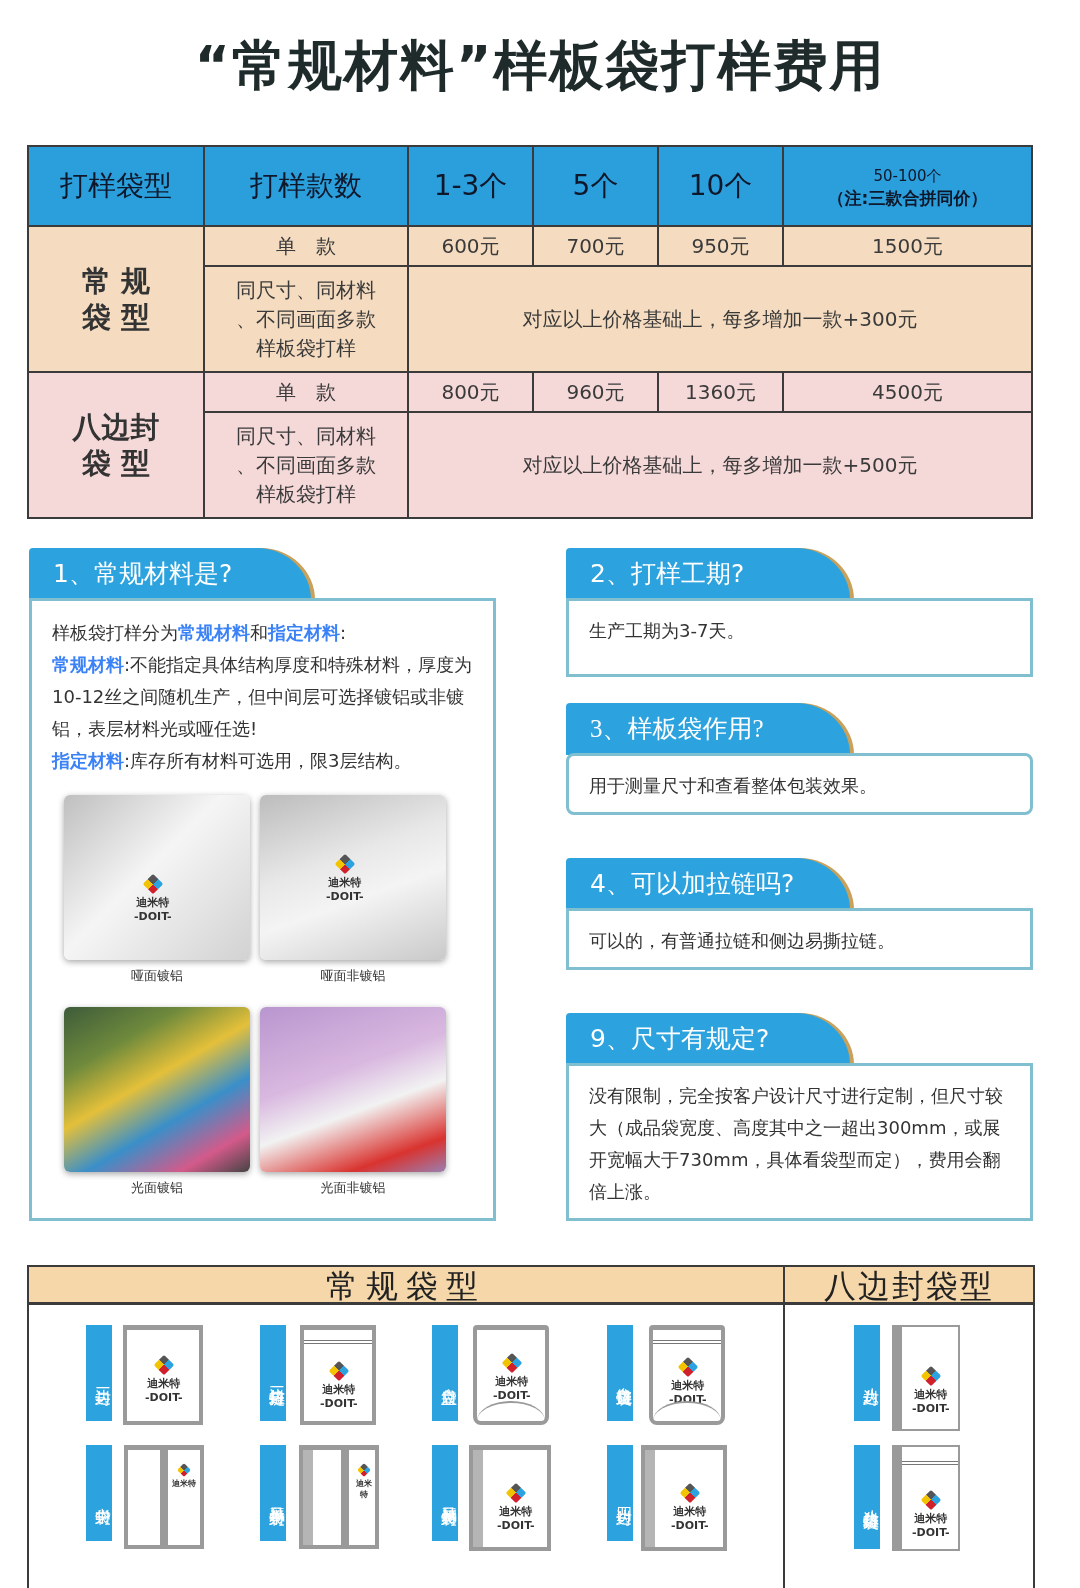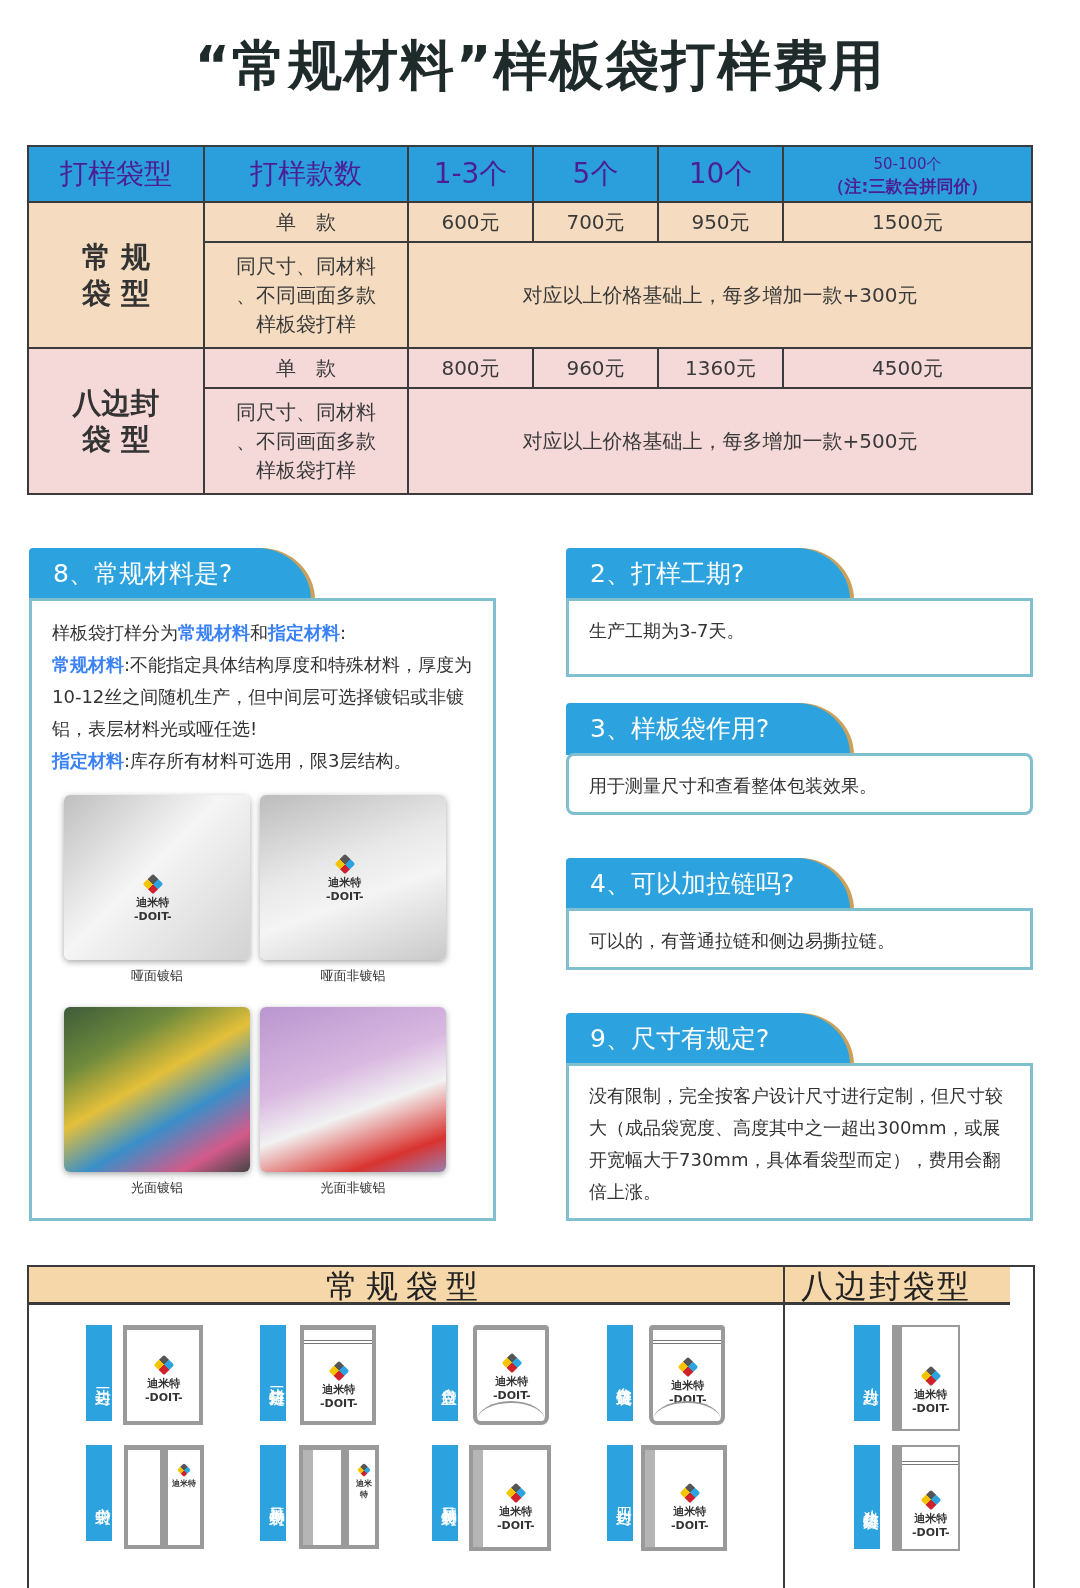--- a/index.html
+++ b/index.html
@@ -2,21 +2,21 @@
 <html><head>
 <meta charset="utf-8">
 <style>
   * { box-sizing: border-box; margin: 0; padding: 0; }
   body { width: 1080px; height: 1588px; background: #ffffff; font-family: "DejaVu Sans", "Liberation Sans", sans-serif; color: #333; position: relative; overflow: hidden; }
   .title { position: absolute; top: 30px; left: 0; width: 1080px; text-align: center; font-size: 54px; font-weight: bold; color: #1f2a2a; letter-spacing: 2px; }
 
   
   .price-table { position: absolute; top: 145px; left: 27px; width: 1006px; border-collapse: collapse; border: 2px solid #3b3b3b; }
   .price-table td, .price-table th { border: 2px solid #3b3b3b; text-align: center; vertical-align: middle; }
-  .price-table th { background: #2b9fdc; color: #4c1d95; font-weight: normal; font-size: 28px; height: 56px; }
+  .price-table th { background: #2b9fdc; color: #0f172a; font-weight: normal; font-size: 28px; height: 80px; }
   .price-table th .sub { display: block; font-size: 17px; font-weight: bold; line-height: 20px; }
   .price-table th .main2 { display: block; font-size: 15px; line-height: 24px; }
   .row-std td { background: #f5dcc0; }
   .row-oct td { background: #f5d8d8; }
   .price-table td { font-size: 20px; color: #3a3a3a; }
   .price-table td.type { font-size: 29px; font-weight: bold; line-height: 36px; color: #333; }
   .price-table td.multi { font-size: 20px; line-height: 29px; }
   .h38 { height: 40px; }
   .h106 { height: 106px; }
 
@@ -94,21 +94,21 @@
     <td class="multi">
       <div>同尺寸、同材料</div>
       <div>、不同画面多款</div>
       <div>样板袋打样</div>
     </td>
     <td colspan="4">对应以上价格基础上，每多增加一款+500元</td>
   </tr>
 </tbody>
   </table>
 
-<div class="tab" style="top:548px; left:29px; width:282px;">8、常规材料是?</div>
+<div class="tab" style="top:548px; left:29px; width:282px;">1、常规材料是?</div>
 <div class="box" style="top:598px; left:29px; width:467px; height:623px;">
   <div style="position:absolute; left:20px; top:16px; width:430px;">
     <p><span>样板袋打样分为</span><span class="red">常规材料</span><span>和</span><span class="red">指定材料</span><span>:</span></p>
     <p><span class="red">常规材料</span><span>:不能指定具体结构厚度和特殊材料，厚度为10-12丝之间随机生产，但中间层可选择镀铝或非镀铝，表层材料光或哑任选!</span></p>
     <p><span class="red">指定材料</span><span>:库存所有材料可选用，限3层结构。</span></p>
   </div>
 
   <div class="photo" style="left:32px; top:194px; background:linear-gradient(135deg,#bfbfbf,#f5f5f5 45%,#d2d2d2);">
     <div class="logo" style="left:70px; top:80px;"><div class="mark"></div><span>迪米特</span><br><span>-DOIT-</span></div>
   </div>
@@ -124,38 +124,38 @@
 
   <div class="photo" style="left:228px; top:406px; background:linear-gradient(160deg,#b996cf 0%,#d9b8e0 40%,#f2f2f2 60%,#d9332f 85%,#9a7fb0 100%);"></div>
   <div class="photo-cap" style="left:228px; top:578px;">光面非镀铝</div>
 </div>
 
 <div class="tab" style="top:548px; left:566px; width:284px;">2、打样工期?</div>
 <div class="box" style="top:598px; left:566px; width:467px; height:79px;">
   <p style="position:absolute; left:20px; top:14px;">生产工期为3-7天。</p>
 </div>
 
-<div class="tab" style="top:703px; left:566px; width:284px;">3、样板袋作用?</div>
+<div class="tab" style="top:703px; left:566px; width:284px;font-family:Liberation Serif, serif;">3、样板袋作用?</div>
 <div class="box" style="top:753px; left:566px; width:467px; height:62px;border-radius:8px;">
   <p style="position:absolute; left:20px; top:14px;">用于测量尺寸和查看整体包装效果。</p>
 </div>
 
 <div class="tab" style="top:858px; left:566px; width:284px;">4、可以加拉链吗?</div>
 <div class="box" style="top:908px; left:566px; width:467px; height:62px;">
   <p style="position:absolute; left:20px; top:14px;">可以的，有普通拉链和侧边易撕拉链。</p>
 </div>
 
 <div class="tab" style="top:1013px; left:566px; width:284px;">9、尺寸有规定?</div>
 <div class="box" style="top:1063px; left:566px; width:467px; height:158px;">
   <p style="position:absolute; left:20px; top:14px; width:428px;">没有限制，完全按客户设计尺寸进行定制，但尺寸较大（成品袋宽度、高度其中之一超出300mm，或展开宽幅大于730mm，具体看袋型而定），费用会翻倍上涨。</p>
 </div>
 
 <div class="bag-table">
   <div class="bag-head" style="left:0; width:754px;">常规袋型</div>
-  <div class="bag-head" style="left:733px; width:248px; letter-spacing:2px;">八边封袋型</div>
+  <div class="bag-head" style="left:756px; width:248px; letter-spacing:2px;">八边封袋型</div>
   <div class="bag-divider"></div>
 
   <div class="vlabel" style="left:57px; top:58px; height:96px;">三边封</div>
   <div class="bag" style="left:94px; top:58px; width:80px; height:100px;">
     <div class="logo" style="left:18px; top:26px;"><div class="mark"></div><span>迪米特</span><br><span>-DOIT-</span></div>
   </div>
 
   <div class="vlabel" style="left:231px; top:58px; height:96px;">三边封拉链</div>
   <div class="bag" style="left:271px; top:58px; width:76px; height:100px;">
     <div class="zip"></div>

